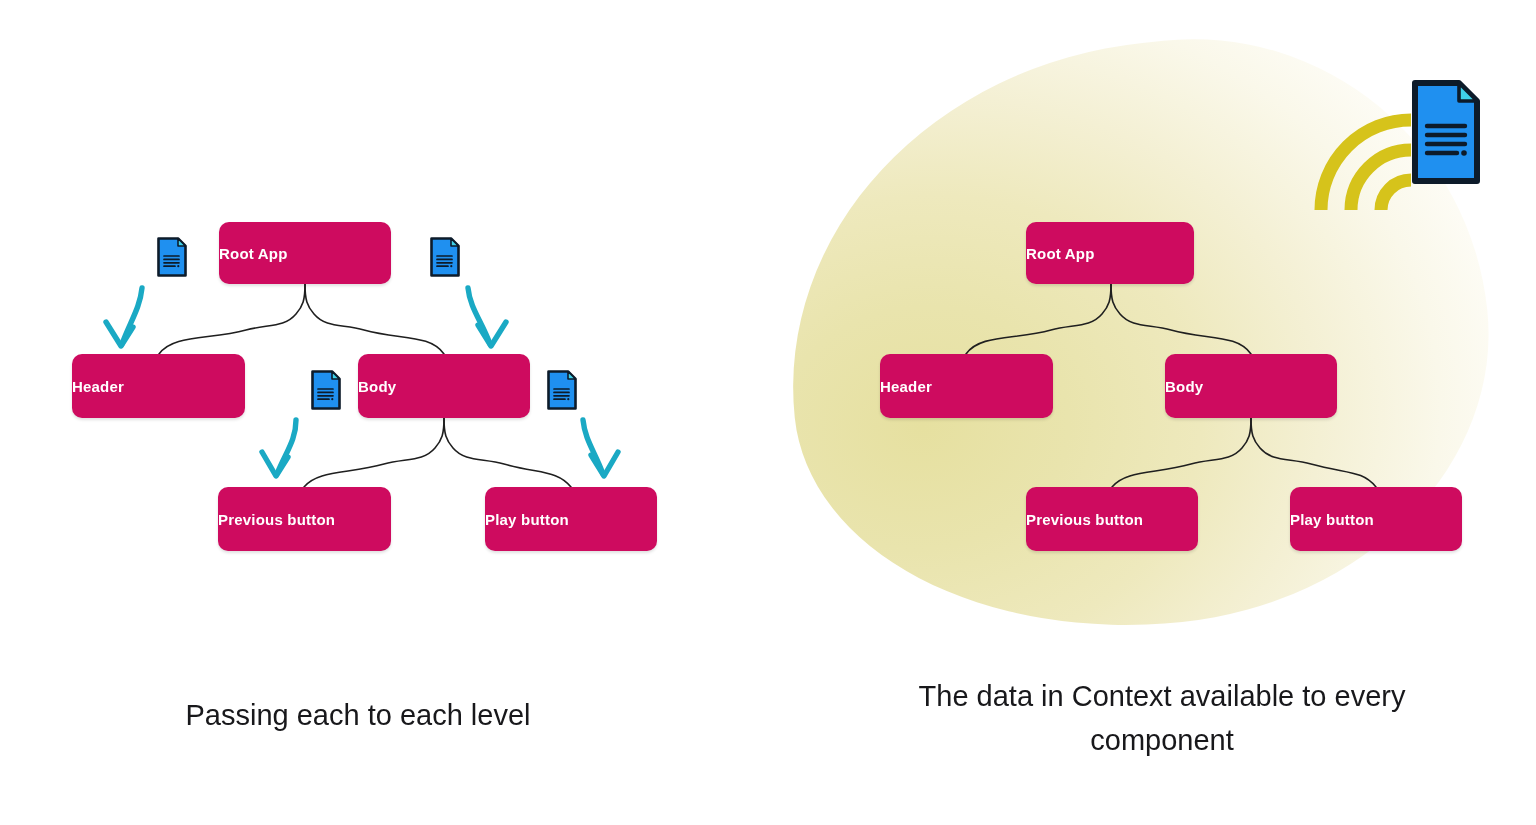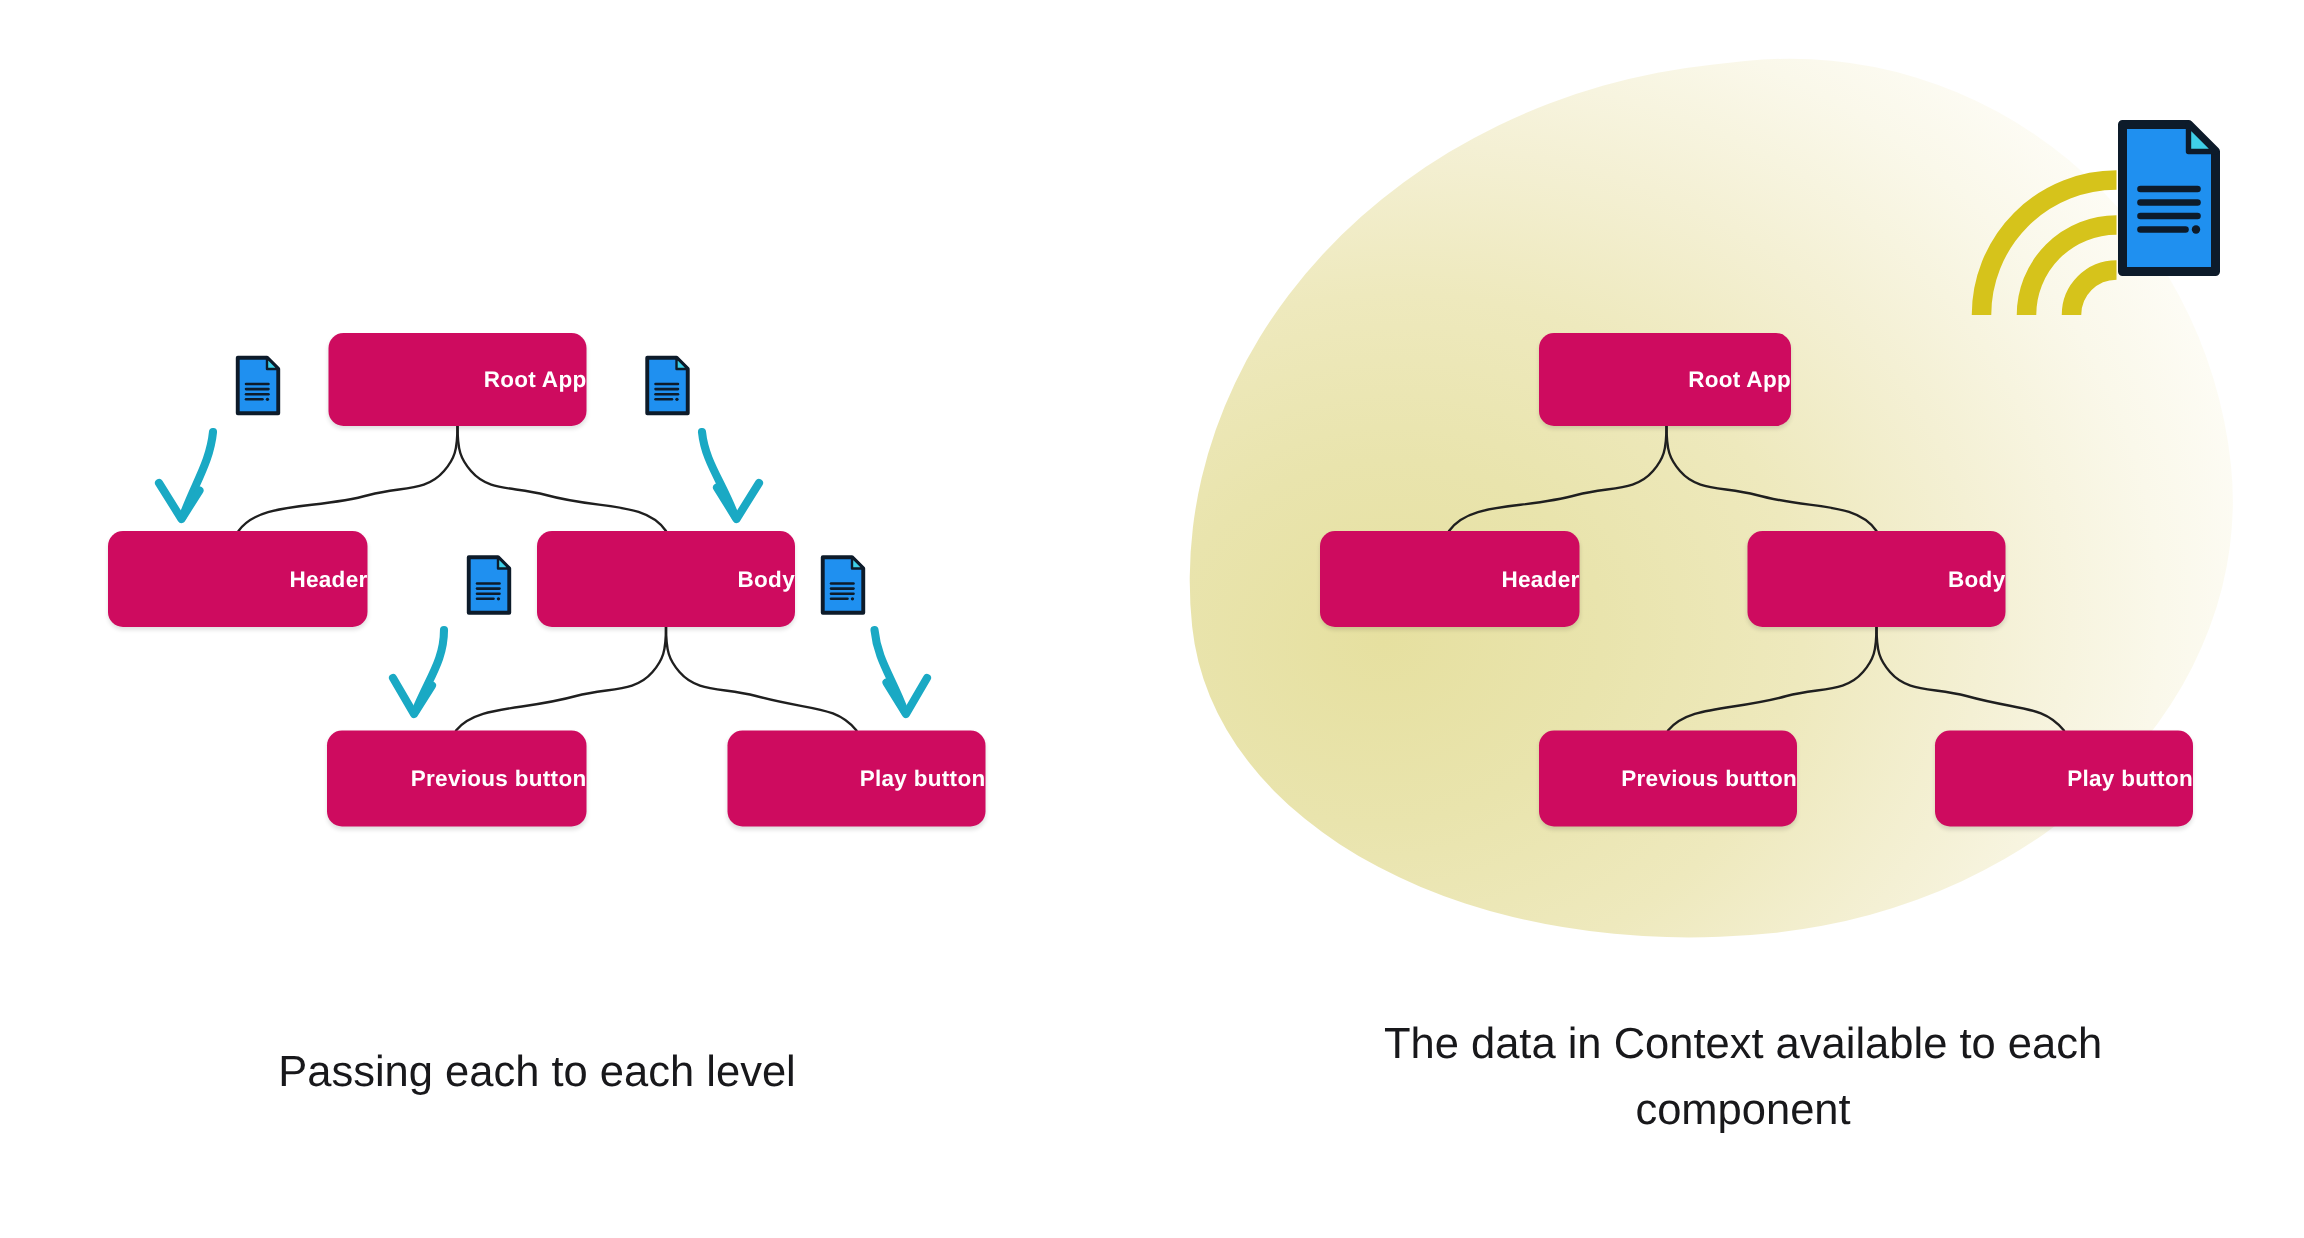--- a/index.html
+++ b/index.html
@@ -35,21 +35,21 @@
     width: 768px;
     height: 825px;
     overflow: visible;
   }
 
   
   .node {
     position: absolute;
     display: flex;
     align-items: center;
-    justify-content: flex-end;
+    justify-content: flex-start;
     background: #ce0b5f;
     border-radius: 10px;
     color: #ffffff;
     font-weight: bold;
     font-size: 15px;
     letter-spacing: 0.2px;
     box-shadow: 0 2px 3px rgba(0,0,0,0.12);
     box-sizing: border-box;
     white-space: nowrap;
   }
@@ -274,16 +274,16 @@
     <div class="node" style="left:397px; top:354px; width:172px; height:64px;">
       <span>Body</span>
     </div>
     <div class="node" style="left:258px; top:487px; width:172px; height:64px;">
       <span>Previous button</span>
     </div>
     <div class="node" style="left:522px; top:487px; width:172px; height:64px;">
       <span>Play button</span>
     </div>
 
-    <div class="caption" style="left:84px; top:675px; width:620px;">The data in Context available to each component</div>
+    <div class="caption" style="left:84px; top:675px; width:620px;">The data in Context available to every component</div>
   </div>
 
 </div>
 
 </body></html>

